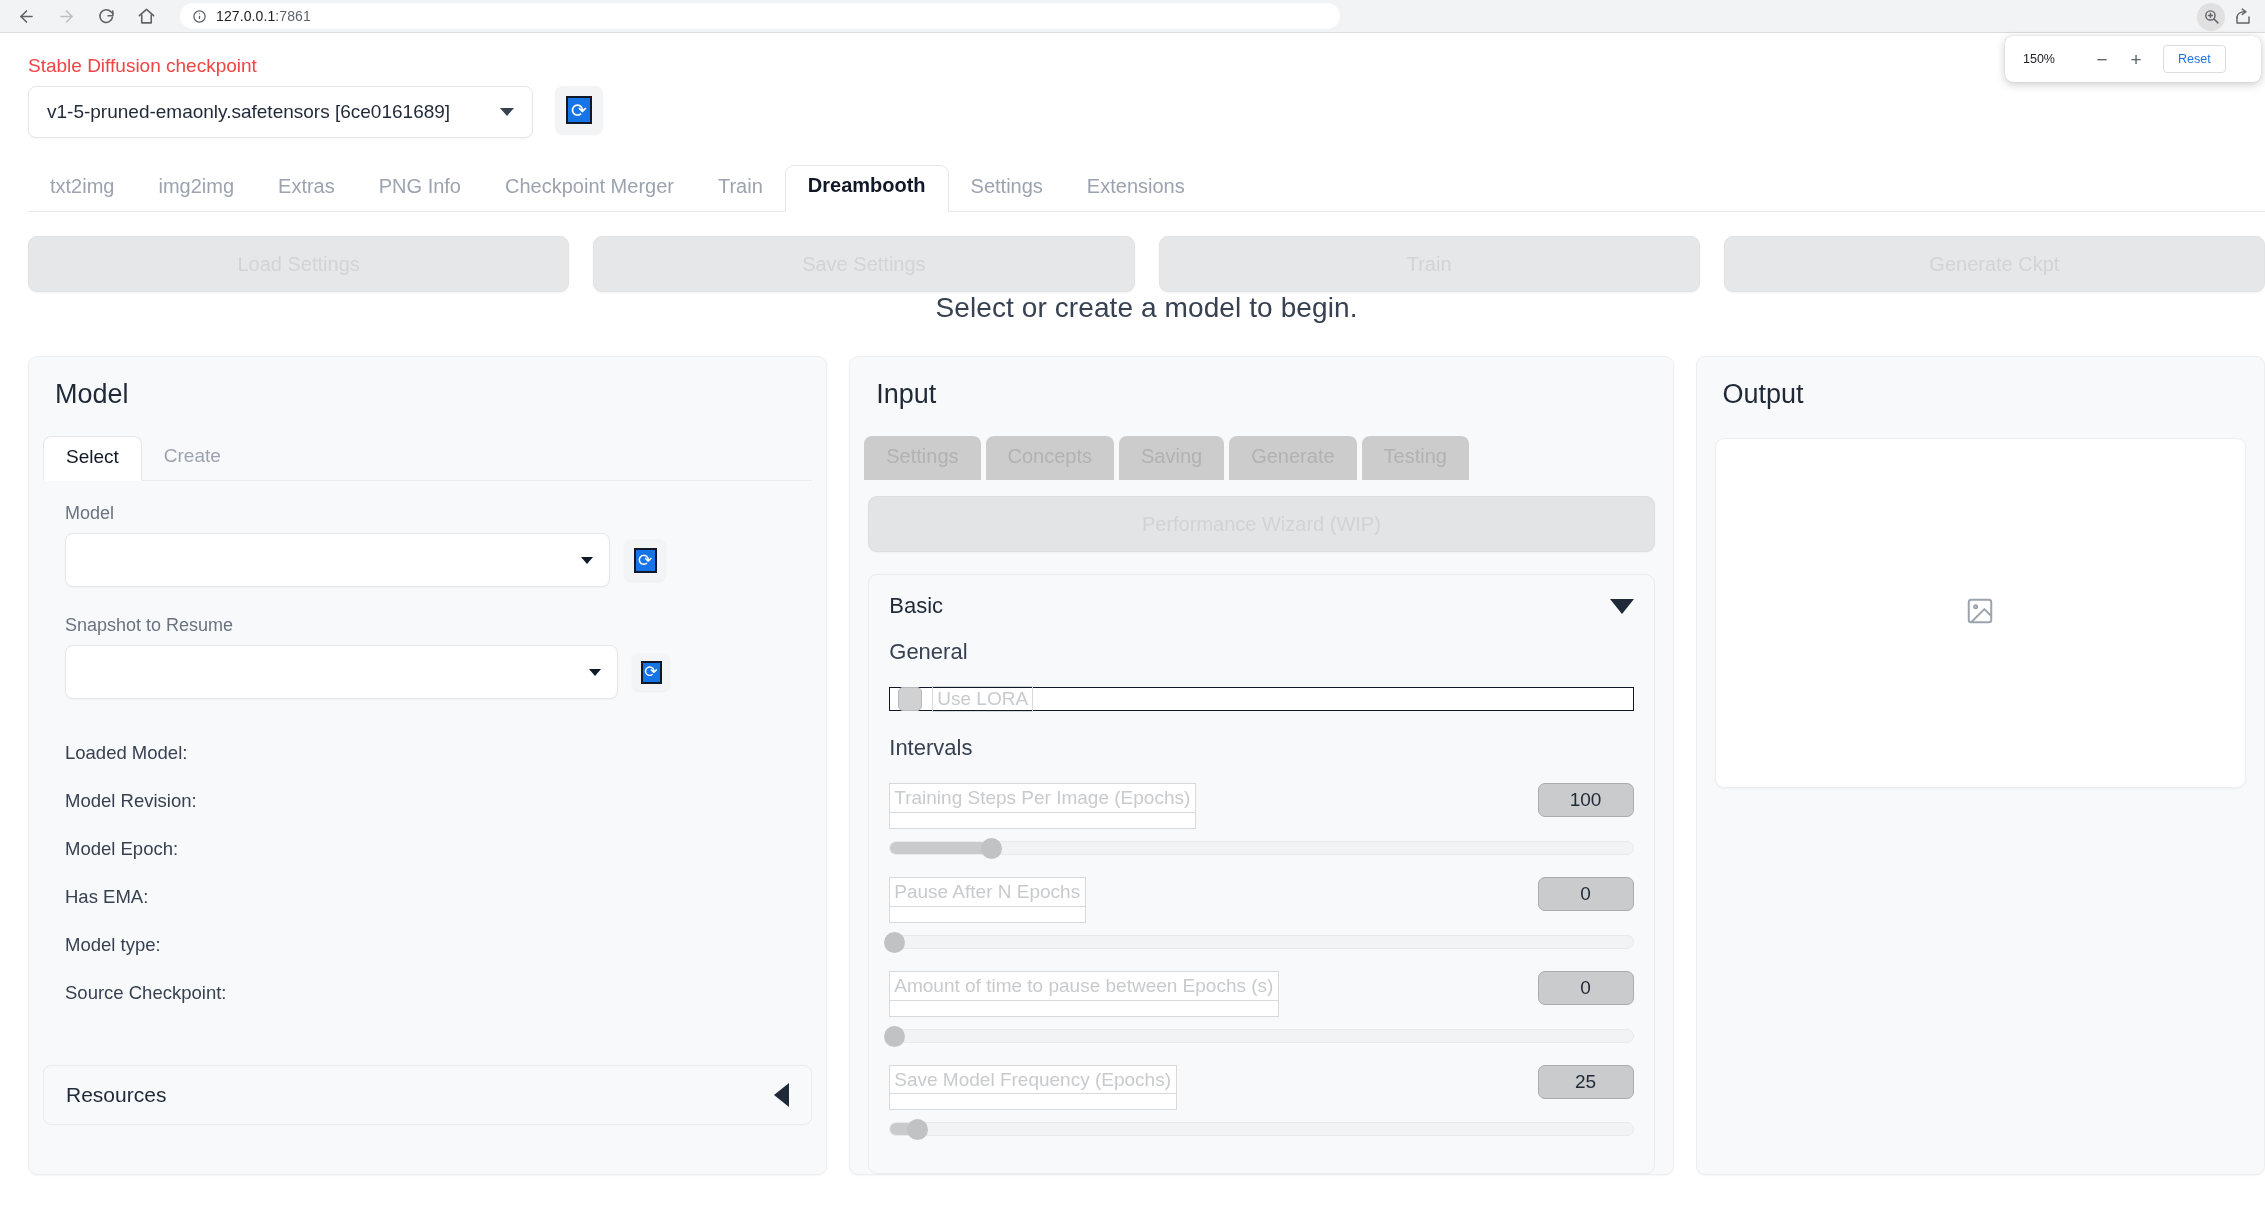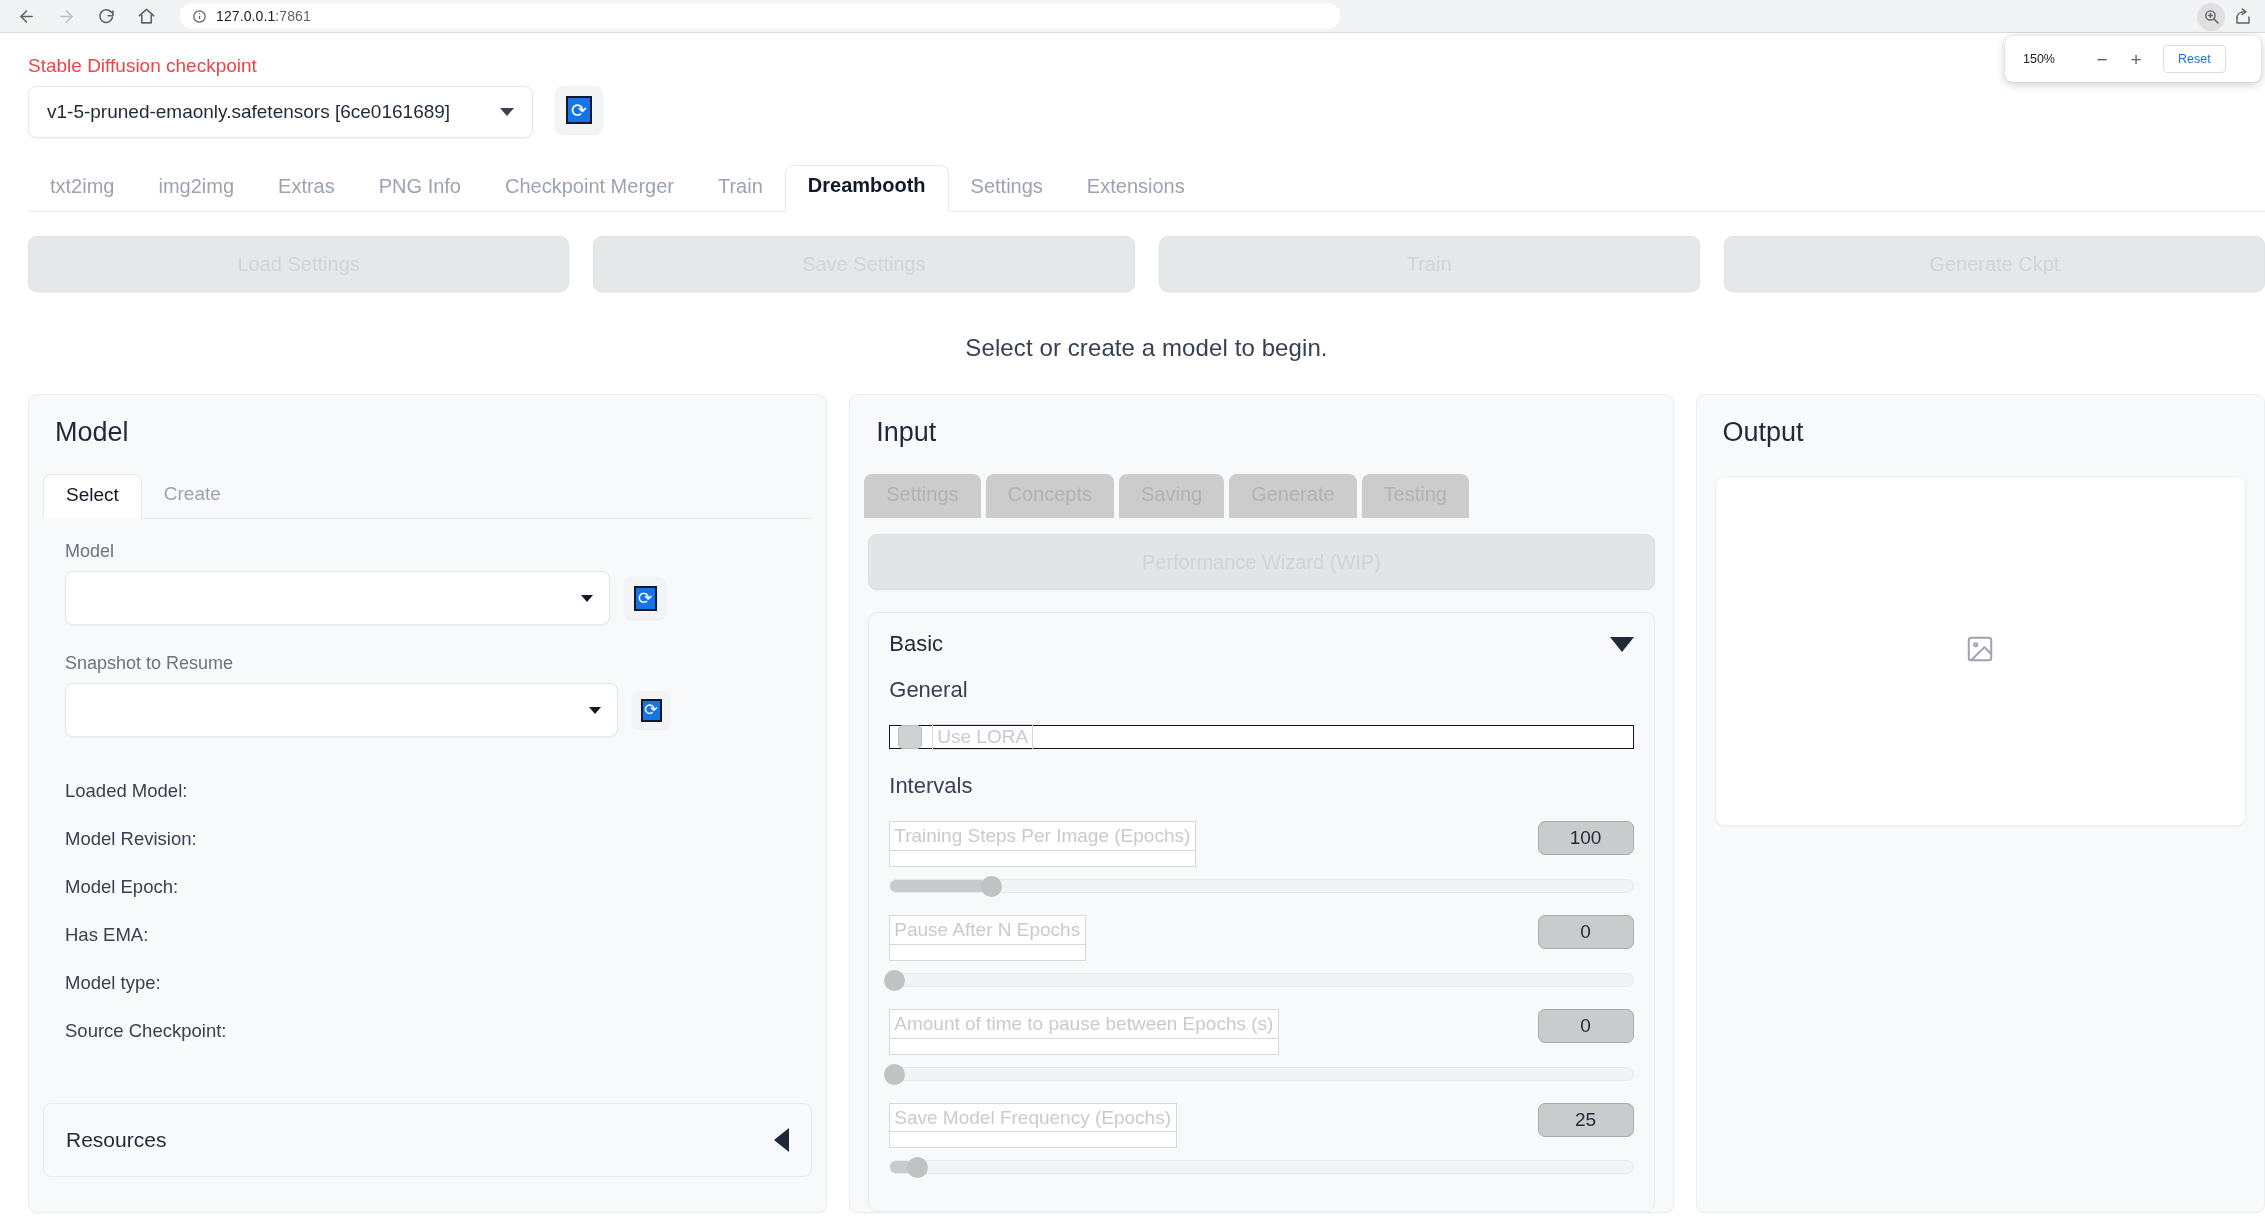--- a/index.html
+++ b/index.html
@@ -107,22 +107,22 @@
   .action-btn{
     height:56px; flex:1 1 0; min-width:0;
     background:#e5e7e8; border:1px solid #e0e2e4; border-radius:9px;
     display:flex; align-items:center; justify-content:center;
     color:#d2d4d6; font-size:20px; white-space:nowrap;
     box-shadow:0 1px 2px rgba(0,0,0,.05);
   }
   .action-row .action-btn:last-child{ flex:1 1 0; justify-content:center; }
 
   .headline{
-    margin-top:42px; width:2237px; text-align:center;
-    font-size:24px; color:#374151; letter-spacing:.1px;
+    width:2237px; text-align:center;
+    font-size:28px; color:#374151; letter-spacing:.1px;
   }
 
   
   .cols{ display:flex; gap:22px; margin-top:32px; width:2237px; }
   .panel{
     background:#f8f9fb; border:1px solid #eceef1; border-radius:9px;
     box-shadow:0 1px 2px rgba(0,0,0,.04);
   }
   .col-model{ width:800px; }
   .col-input{ width:825px; }
@@ -148,21 +148,21 @@
     display:flex; align-items:center; justify-content:flex-end; padding:0 16px;
     box-shadow:0 1px 2px rgba(0,0,0,.04);
   }
   .dd .caret{ border-top-color:#111827; border-left-width:6px;border-right-width:6px;border-top-width:7px;}
   .dd-row{ display:flex; align-items:center; gap:14px; }
   .info-list{ margin-top:30px; }
   .info-item{ font-size:18.5px; color:#374151; padding:13px 0; }
 
   .accordion{
     margin:22px 14px 20px 14px; background:#f8f9fb;
-    border:1px solid #e9ebee; border-radius:8px; height:74px;
+    border:1px solid #e9ebee; border-radius:8px; height:60px;
     display:flex; align-items:center; justify-content:space-between; padding:0 22px;
   }
   .accordion-title{ font-size:21px; color:#1f2937; }
   .tri-left{ width:0;height:0;border-top:12px solid transparent;border-bottom:12px solid transparent;border-right:15px solid #1f2937; }
   .tri-down{ width:0;height:0;border-left:12px solid transparent;border-right:12px solid transparent;border-top:15px solid #1f2937; }
 
   
   .ipt-tabs{ display:flex; gap:5px; margin:26px 0 0 14px; }
   .ipt-tab{
     background:#ccc; color:#b2b2b2; font-size:20px;

